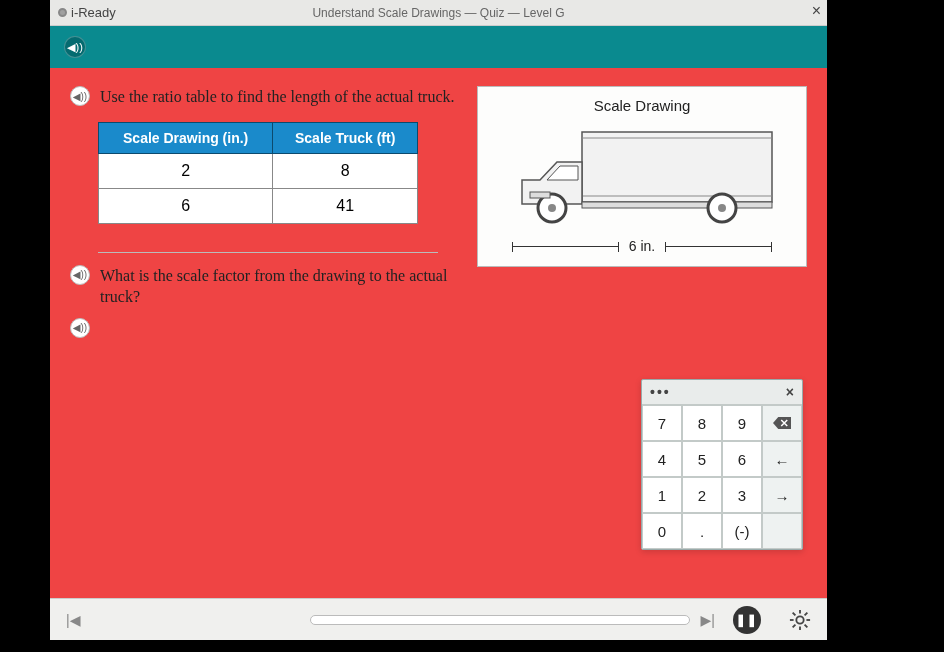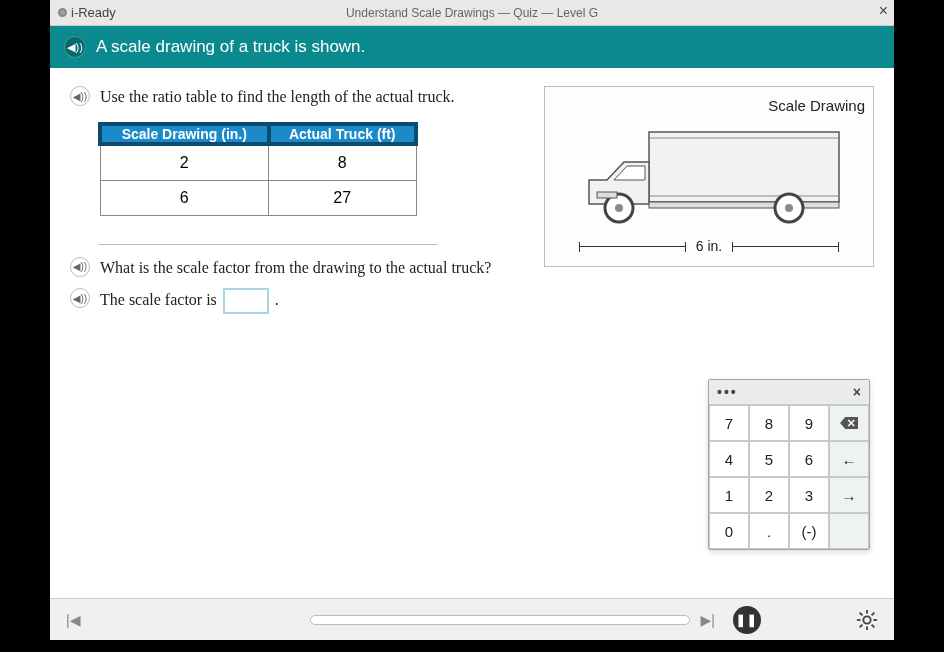--- a/index.html
+++ b/index.html
@@ -8,23 +8,23 @@
     background: #000;
     width: 944px;
     height: 652px;
     overflow: hidden;
     position: relative;
   }
   .app-frame {
     position: absolute;
     left: 50px;
     top: 0;
-    width: 844px;
+    width: 777px;
     height: 640px;
-    background: #ffffff;
+    background: #ef4444;
     display: flex;
     flex-direction: column;
   }
   .title-bar {
     height: 26px;
     background: #e8e8e6;
     border-bottom: 1px solid #ccc;
     display: flex;
     align-items: center;
     padding: 0 8px;
@@ -78,22 +78,22 @@
   .prompt-text { font-size: 16px; color: #222; line-height: 1.35; font-family: Liberation Serif, serif; }
   .ratio-table {
     margin: 14px 0 0 28px;
     border-collapse: collapse;
     width: 320px;
   }
   .ratio-table th {
     background: #1a8acb;
     color: #fff;
     font-weight: 600;
-    padding: 0 10px;
-    border: 4px solid #0c4a6e;
+    padding: 7px 10px;
+    border: 1px solid #0c4a6e;
     font-size: 14px;
     margin-left: 32px;
   }
   .ratio-table td {
     border: 1px solid #888;
     padding: 8px 10px;
     text-align: center;
     font-size: 16px;
     background: #fff;
   }
@@ -118,21 +118,21 @@
     align-items: stretch;
   }
   .figure-box {
     border: 1px solid #bbb;
     background: #fff linear-gradient(#f0f0ef 1px, transparent 1px) 0 0/100% 12px,
                 linear-gradient(90deg, #f0f0ef 1px, transparent 1px) 0 0/12px 100%;
     background-color: #fdfdfc;
     padding: 10px 8px 12px;
     text-align: center;
   }
-  .fig-title { font-size: 15px; color: #222; margin-bottom: 8px; text-align: right; }
+  .fig-title { font-size: 15px; color: #222; margin-bottom: 8px; }
   .truck-svg { width: 280px; height: 110px; }
   .dim-line { display: flex; align-items: center; justify-content: center; gap: 4px; margin-top: 2px;}
   .dim-rule { flex: 1; height: 0; border-top: 1px solid #333; position: relative; }
   .dim-rule::before, .dim-rule::after {
     content: ''; position: absolute; top: -5px; width: 0; height: 10px; border-left: 1px solid #333;
   }
   .dim-rule::before { left: 0; }
   .dim-rule::after { right: 0; }
   .dim-text { font-size: 14px; color: #222; padding: 0 6px; white-space: nowrap;}
   .fig-scale { font-size: 15px; color: #222; margin-top: 10px; }
@@ -212,65 +212,59 @@
     <div class="brand">
       <span class="brand-dot"></span>
       <span class="brand-text">i-Ready</span>
     </div>
     <div class="title-center">Understand Scale Drawings — Quiz — Level G</div>
     <div class="title-close">×</div>
   </div>
 
   <div class="context-bar">
     <span class="audio-icon">◀))</span>
-    <span>A scale drawing of a truck is shown.</span>
   </div>
 
   <div class="main">
 
     <div class="left-col">
 
       <div class="prompt-row">
         <span class="mini-audio">◀))</span>
         <span class="prompt-text">Use the ratio table to find the length of the actual truck.</span>
       </div>
 
       <table class="ratio-table">
         <thead>
           <tr>
             <th>Scale Drawing (in.)</th>
-            <th>Actual Truck (ft)</th>
+            <th>Scale Truck (ft)</th>
           </tr>
         </thead>
         <tbody>
           <tr>
             <td>2</td>
             <td>8</td>
           </tr>
           <tr>
             <td>6</td>
-            <td>27</td>
+            <td>41</td>
           </tr>
         </tbody>
       </table>
 
       <hr class="divider">
 
       <div class="prompt-row">
         <span class="mini-audio">◀))</span>
         <span class="prompt-text">What is the scale factor from the drawing to the actual truck?</span>
       </div>
 
       <div class="prompt-row" style="margin-top:10px">
         <span class="mini-audio">◀))</span>
-        <span class="prompt-text">
-          <span>The scale factor is </span>
-          <span class="answer-input"></span>
-          <span>.</span>
-        </span>
       </div>
 
     </div>
 
     <div class="right-col">
       <div class="figure-box">
         <div class="fig-title">Scale Drawing</div>
 
         <svg class="truck-svg" viewBox="0 0 280 110">
           <rect x="80" y="10" width="190" height="70" fill="#f2f2f2" stroke="#555" stroke-width="1.5"></rect>

